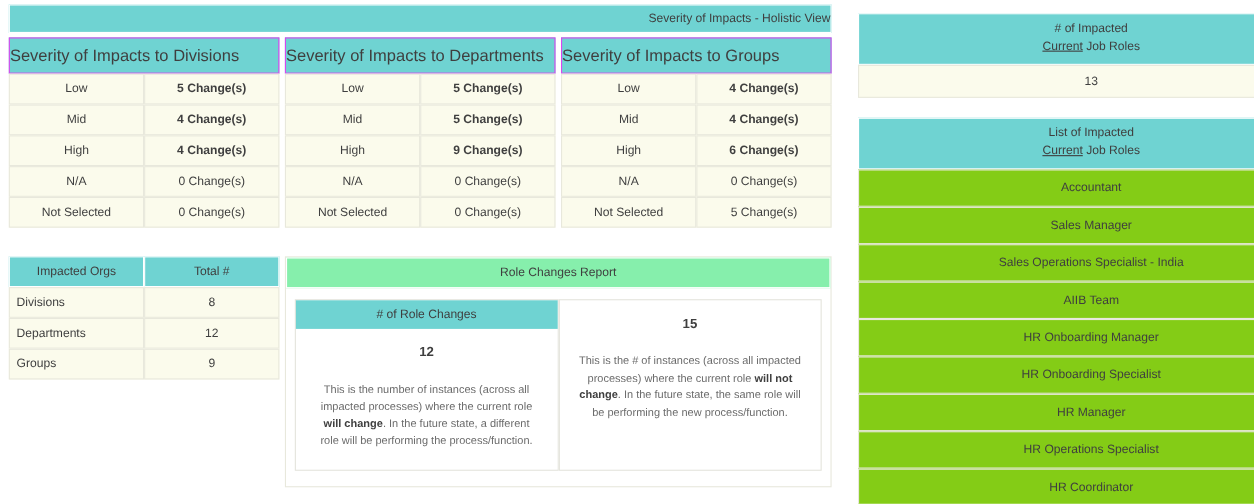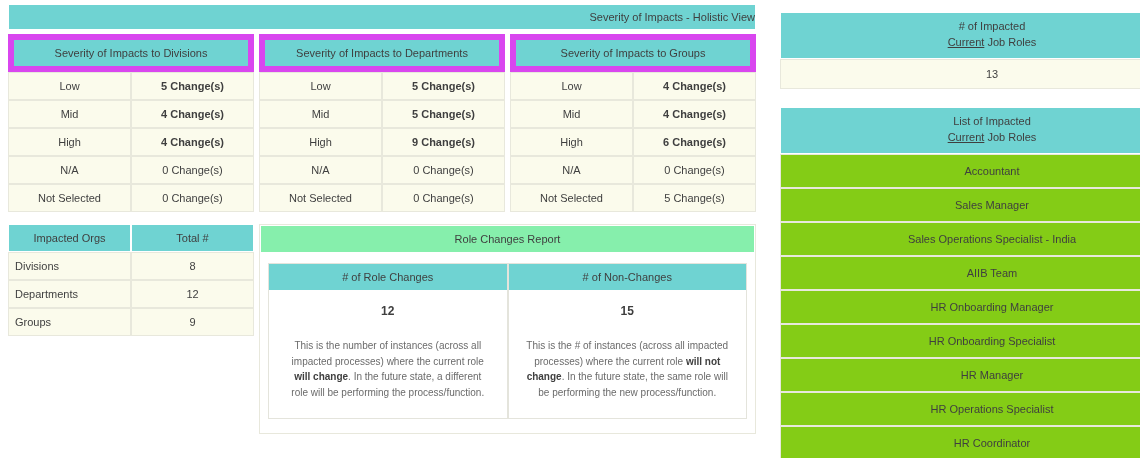--- a/index.html
+++ b/index.html
@@ -21,36 +21,36 @@
     position:absolute;left:8px;top:4px;width:748px;
   }
   .panel-title{
     background:#6fd3d2;text-align:right;padding:6px 0;font-size:11px;
     border:1px solid #ffffff;box-sizing:border-box;
   }
   .sev-row{display:flex;margin-top:4px;}
   .sev-block{width:246px;margin-right:5px;}
   .sev-block:last-child{margin-right:0;}
   .sev-block .blk-hdr{
-    background:#6fd3d2;text-align:center;padding:7px 0;font-size:11px;
-    border:6px solid #d946ef;box-sizing:border-box;
+    background:#6fd3d2;text-align:left;padding:7px 0;font-size:15px;
+    border:1px solid #d946ef;box-sizing:border-box;
   }
   .sev-line{display:flex;}
   .sev-line > div{
     flex:1 1 50%;
     border:1px solid #e8e8dc;
     box-sizing:border-box;
     text-align:center;
     padding:7px 2px;
     background:#fbfbec;
     font-size:11px;
   }
 
   
-  .lower{display:flex;margin-top:12px;}
+  .lower{display:flex;margin-top:26px;}
   .orgs{width:246px;}
   .orgs .orgs-hdr{display:flex;}
   .orgs .orgs-hdr > div{
     flex:1 1 50%;background:#6fd3d2;text-align:center;padding:7px 0;
     border:1px solid #ffffff;box-sizing:border-box;font-size:11px;
   }
   .orgs-row{display:flex;}
   .orgs-row > div{
     border:1px solid #e8e8dc;box-sizing:border-box;padding:7px 6px;
     background:#fbfbec;font-size:11px;
@@ -209,21 +209,20 @@
         <div class="rcr-title">Role Changes Report</div>
         <div class="rcr-body">
 
           <div class="rcr-card">
             <div class="rcr-card-hdr"># of Role Changes</div>
             <div class="rcr-num">12</div>
             <div class="rcr-desc"><span>This is the number of instances (across all impacted processes) where the current role </span><b>will change</b><span>. In the future state, a different role will be performing the process/function.</span></div>
           </div>
 
           <div class="rcr-card">
-            <div class="rcr-card-hdr"># of Non-Changes</div>
             <div class="rcr-num">15</div>
             <div class="rcr-desc"><span>This is the # of instances (across all impacted processes) where the current role </span><b>will not change</b><span>. In the future state, the same role will be performing the new process/function.</span></div>
           </div>
 
         </div>
       </div>
 
     </div>
   </div>
 

